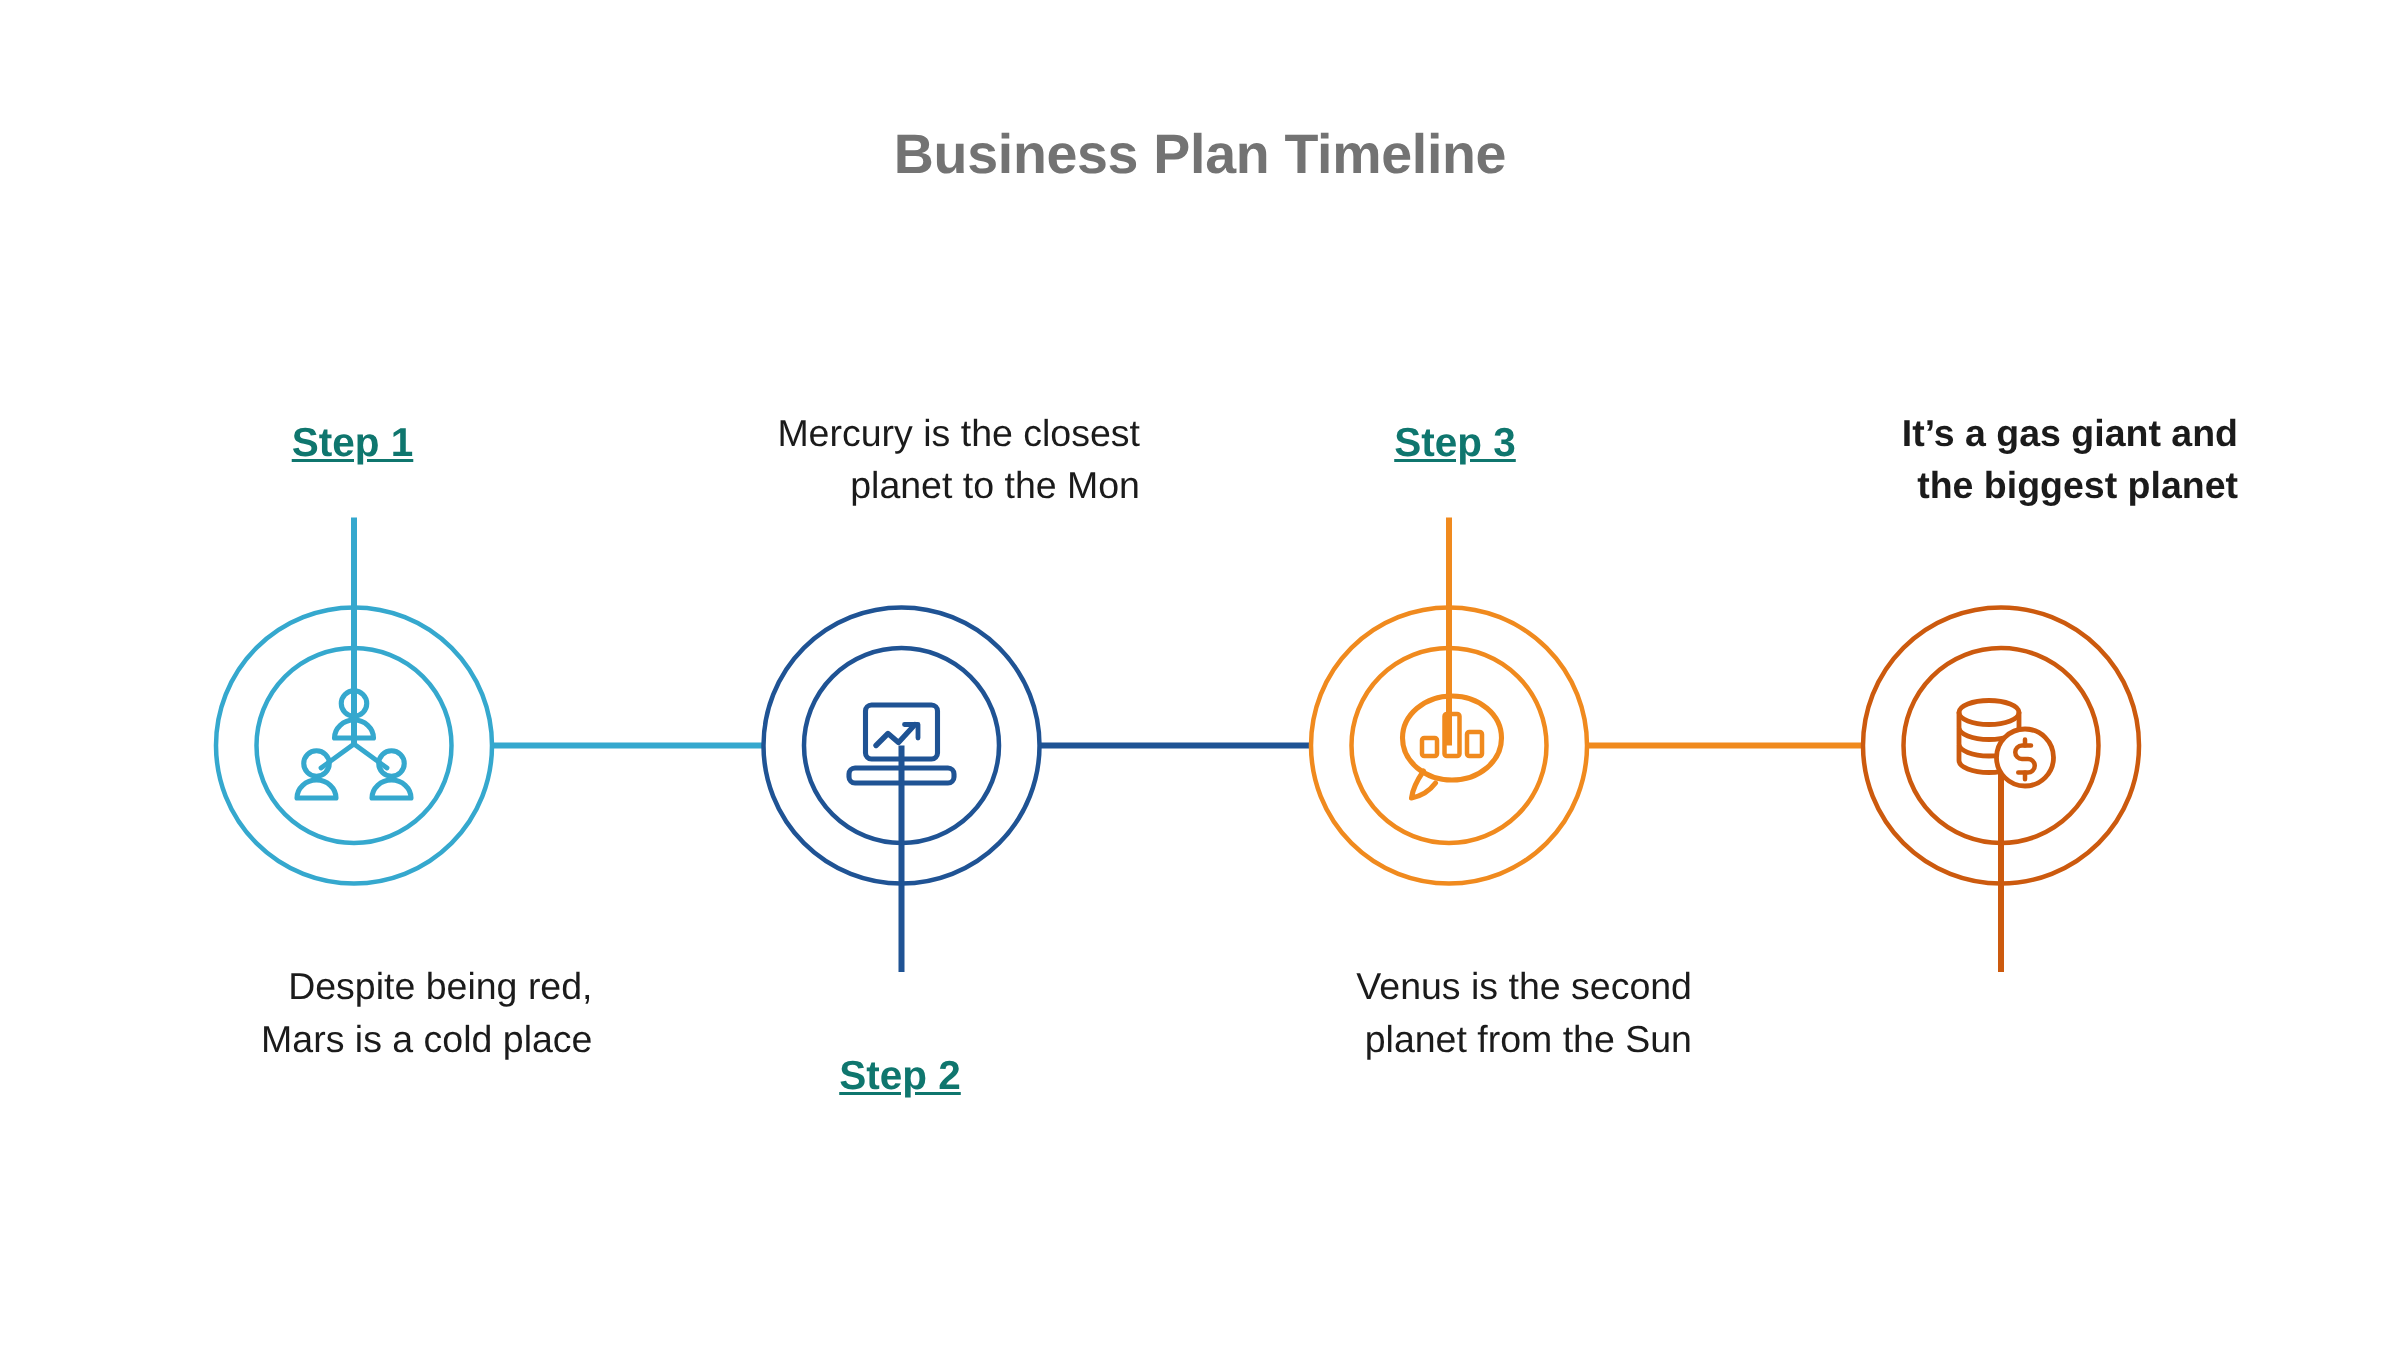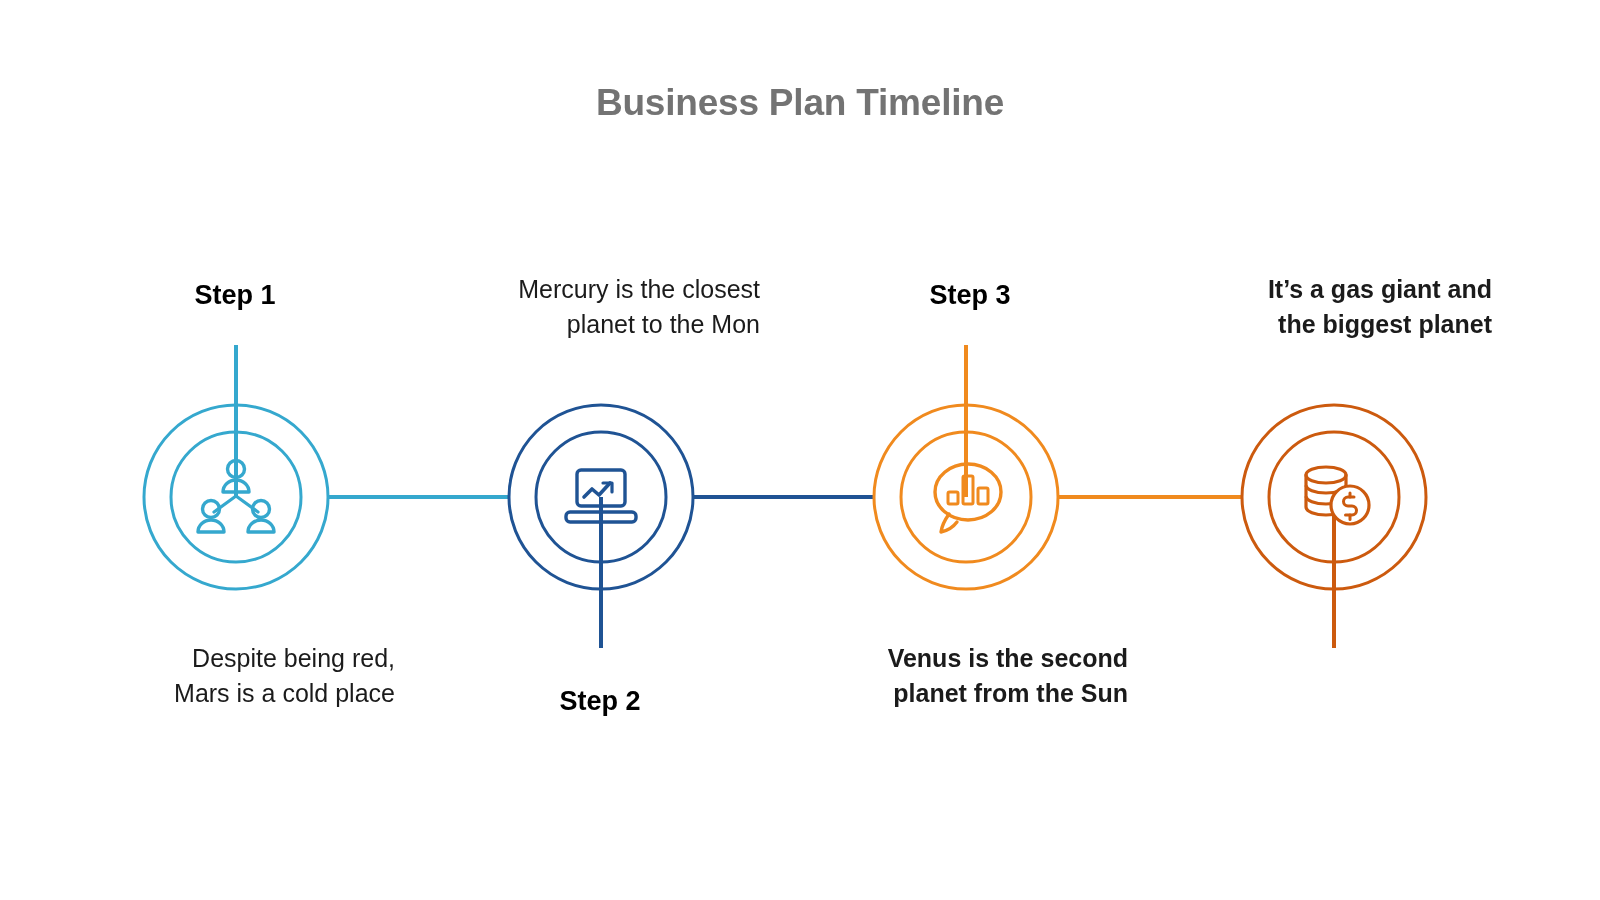--- a/index.html
+++ b/index.html
@@ -42,45 +42,46 @@
     width: 1600px;
     height: 900px;
   }
 
   .step-label {
     position: absolute;
     width: 300px;
     text-align: center;
     font-size: 27px;
     font-weight: bold;
-    color: #000000;
+    color: #0f766e;
     line-height: 34px;
+    text-decoration: underline;
   }
 
   .step-desc {
     position: absolute;
     width: 320px;
     text-align: right;
     font-size: 25px;
     font-weight: normal;
     color: #1b1b1b;
     line-height: 35px;
   }
 
   
   #label-step-1 { left: 85px;  top: 278px; }
   #desc-step-1  { left: 75px;  top: 641px; }
 
   
   #desc-step-2  { left: 440px; top: 272px; }
-  #label-step-2 { left: 450px; top: 684px; }
+  #label-step-2 { left: 450px; top: 700px; }
 
   
   #label-step-3 { left: 820px; top: 278px; }
-  #desc-step-3  { left: 808px; top: 641px; font-weight: bold; }
+  #desc-step-3  { left: 808px; top: 641px; }
 
   
   #desc-step-4  { left: 1172px; top: 272px; font-weight: bold; }
   #label-step-4 { left: 1183px; top: 676px; }
 </style>
 </head>
 <body>
 
 <div id="page-title">Business Plan Timeline</div>
 

